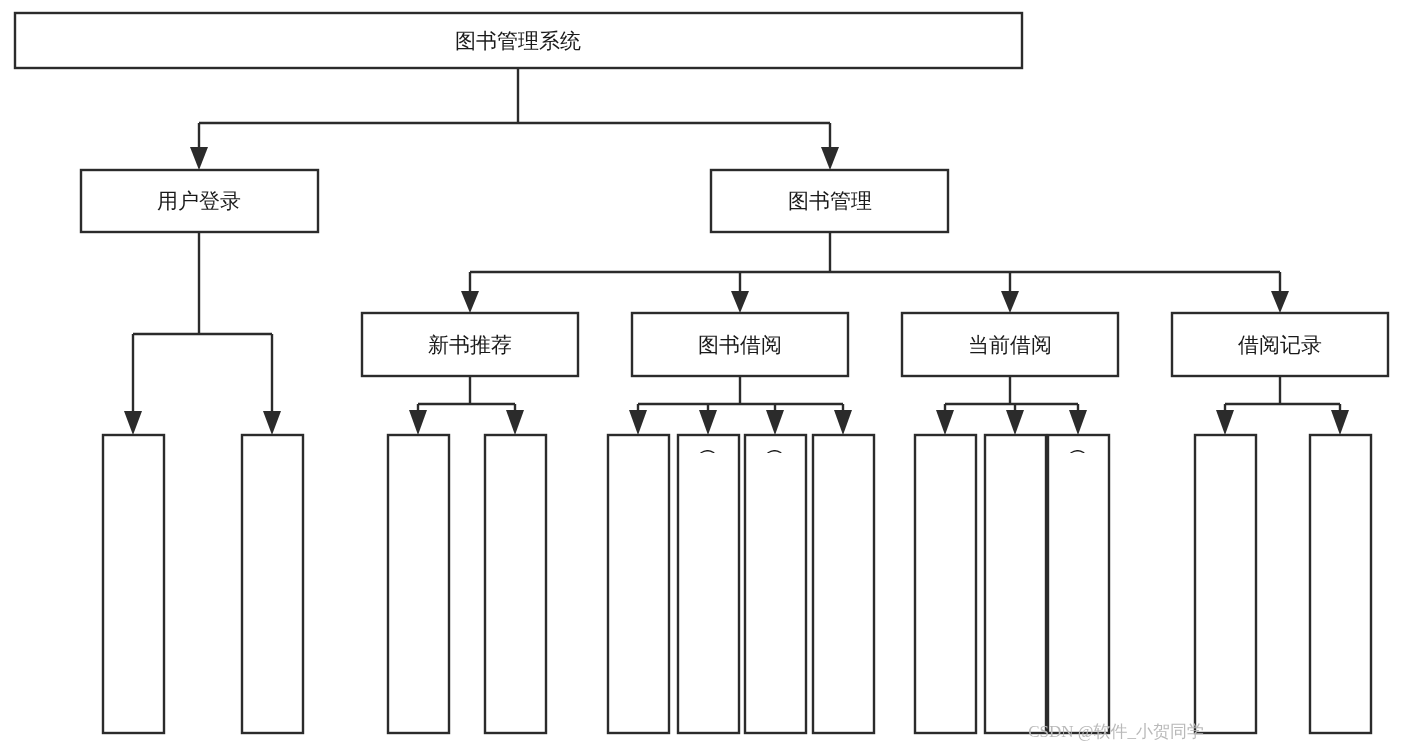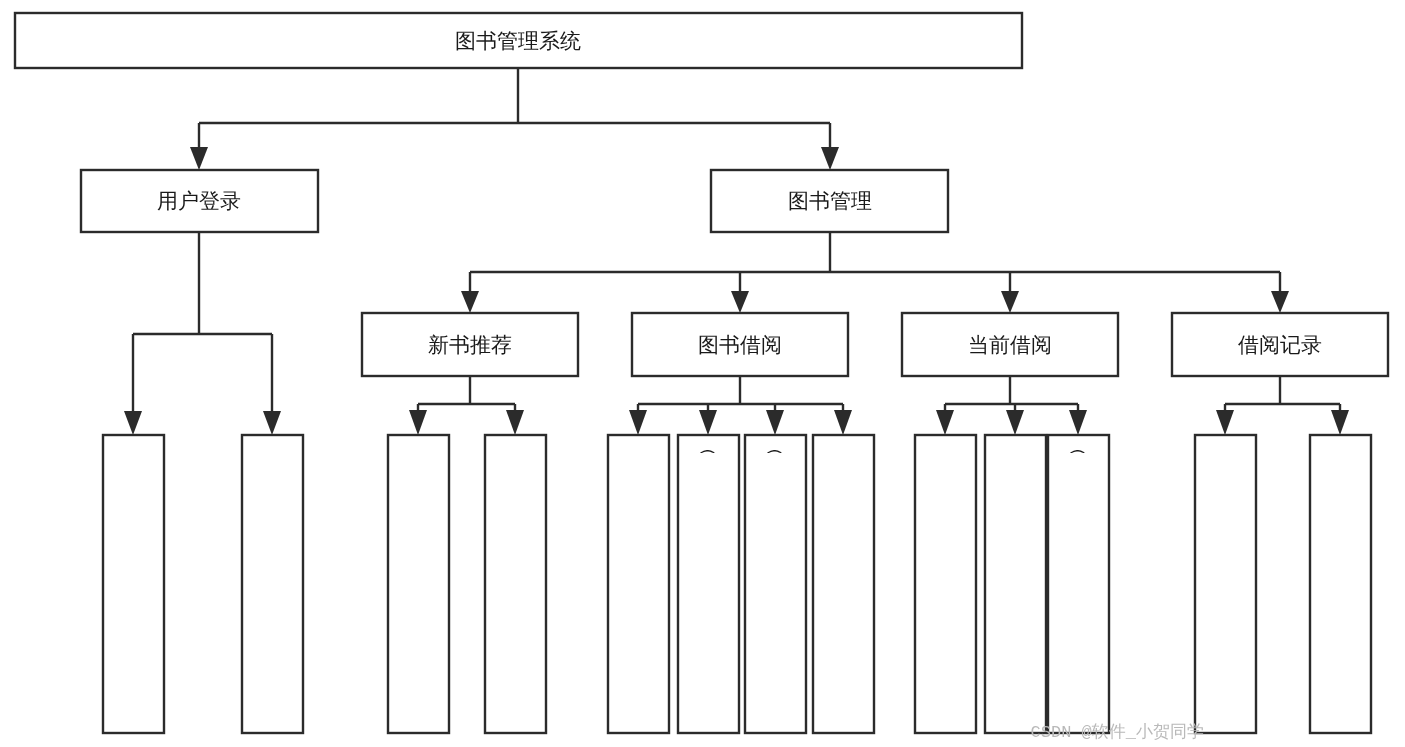--- a/index.html
+++ b/index.html
@@ -67,21 +67,21 @@
     position: absolute;
     display: flex;
     align-items: center;
     justify-content: center;
     pointer-events: none;
   }
   .watermark {
     position: absolute;
     right: 8px;
     bottom: 4px;
-    font-family: Liberation Mono, monospace;
+    font-family: Liberation Serif, serif;
     font-size: 17px;
     color: #b9b9b9;
     white-space: nowrap;
     user-select: none;
   }
 </style>
 </head>
 <body>
 
 <div id="diagram-root">

